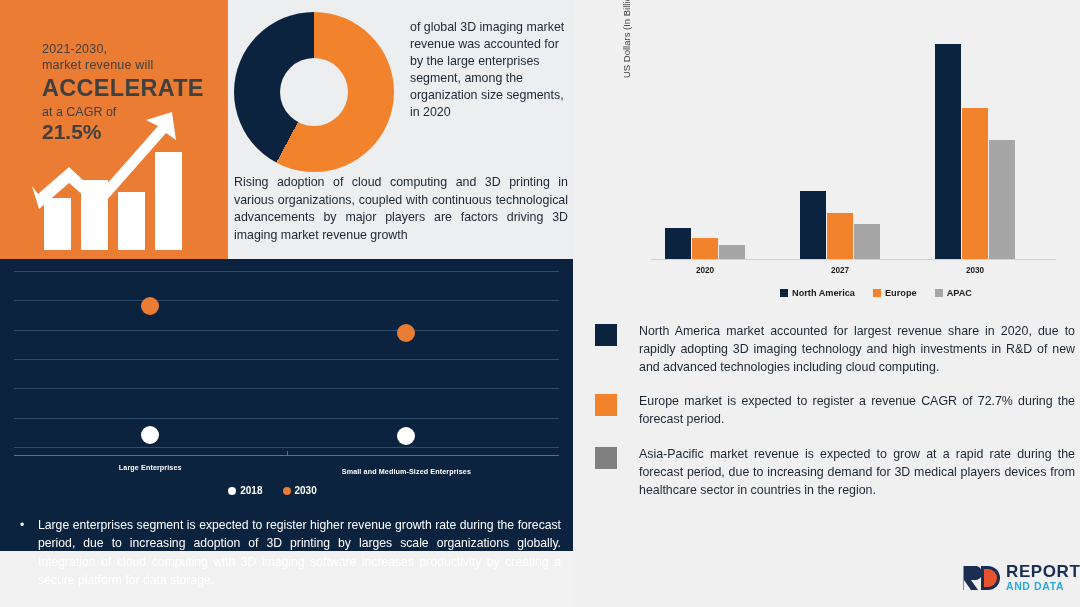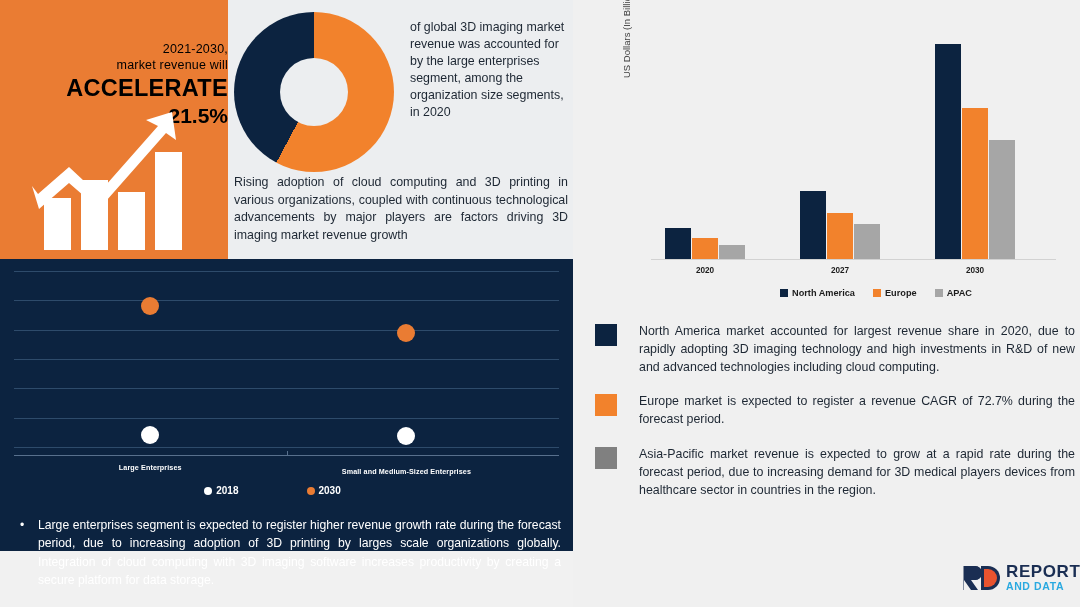--- a/index.html
+++ b/index.html
@@ -2,21 +2,21 @@
 <html><head>
 <meta charset="utf-8">
 <style>
   html,body{margin:0;padding:0;}
   body{width:1080px;height:607px;overflow:hidden;background:#f1f1f1;
        font-family:"Liberation Sans","DejaVu Sans",sans-serif;}
   .page{position:relative;width:1080px;height:607px;}
 
   
   .accel-panel{position:absolute;left:0;top:0;width:228px;height:259px;background:#ea7c33;overflow:hidden;}
-  .accel-text{position:absolute;left:48px;top:42px;width:180px;color:#000000;line-height:1.25;text-align:right;}
+  .accel-text{position:absolute;left:42px;top:42px;width:180px;color:#404040;line-height:1.25;}
   .accel-l1{font-size:12.5px;letter-spacing:.2px;}
   .accel-l2{font-size:12.5px;letter-spacing:.2px;}
   .accel-big{font-size:23.5px;font-weight:bold;letter-spacing:.3px;margin-top:1px;}
   .accel-l3{font-size:12.5px;margin-top:1px;}
   .accel-pct{font-size:21px;font-weight:bold;margin-top:-1px;}
   .accel-art{position:absolute;left:26px;top:110px;width:180px;height:145px;}
 
   
   .mid-panel{position:absolute;left:228px;top:0;width:345px;height:259px;background:#eceef0;}
   .donut-wrap{position:absolute;left:6px;top:12px;width:170px;height:160px;}
@@ -32,21 +32,21 @@
   .navy-panel{position:absolute;left:0;top:259px;width:573px;height:292px;background:#0c2340;}
   .dotplot{position:absolute;left:14px;top:12px;width:545px;height:200px;}
   .grid-line{position:absolute;left:0;width:100%;height:1px;background:#2e4b6b;}
   .dot{position:absolute;width:18px;height:18px;border-radius:50%;}
   .cat-label{position:absolute;font-size:7.2px;color:#ffffff;font-weight:bold;text-align:center;
              letter-spacing:.1px;}
   .dp-legend{position:absolute;left:0;top:225px;width:545px;text-align:center;font-size:10px;
              color:#ffffff;font-weight:bold;}
   .dp-legend span.sw{display:inline-block;width:8px;height:8px;border-radius:50%;
                      vertical-align:middle;margin-right:4px;}
-  .dp-legend em{font-style:normal;margin:0 34px;display:inline-block;vertical-align:middle;}
+  .dp-legend em{font-style:normal;margin:0 10px;display:inline-block;vertical-align:middle;}
   .navy-bullet{position:absolute;left:16px;top:257px;width:545px;color:#ffffff;font-size:12.2px;
                line-height:1.5;text-align:justify;}
   .nb-dot{position:absolute;left:4px;top:0px;}
   .nb-text{display:block;margin-left:22px;}
 
   
   .right-panel{position:absolute;left:573px;top:0;width:507px;height:607px;background:#f0f0f0;}
   .chart-area{position:absolute;left:0;top:6px;width:507px;height:300px;}
   .y-axis-label{position:absolute;left:48px;top:72px;width:14px;font-size:9.5px;color:#3c3c3c;
                 transform:rotate(-90deg);transform-origin:left top;white-space:nowrap;}
@@ -78,20 +78,21 @@
 </head>
 <body>
 
 <div class="page">
 
   <div class="accel-panel">
     <div class="accel-text">
       <div class="accel-l1">2021-2030,</div>
       <div class="accel-l2">market revenue will</div>
       <div class="accel-big">ACCELERATE</div>
+      <div class="accel-l3">at a CAGR of</div>
       <div class="accel-pct">21.5%</div>
     </div>
     <div class="accel-art">
       <svg width="180" height="145" viewBox="0 0 180 145">
         <rect x="18" y="88" width="27" height="52" fill="#ffffff"></rect>
         <rect x="55" y="70" width="27" height="70" fill="#ffffff"></rect>
         <rect x="92" y="82" width="27" height="58" fill="#ffffff"></rect>
         <rect x="129" y="42" width="27" height="98" fill="#ffffff"></rect>
         <path d="M6 76 L12 84 L43 57 L72 84 L132 16 L120 10 L146 2 L150 30 L140 23 L73 99 L43 73 L13 99 Z" fill="#ffffff"></path>
       </svg>

